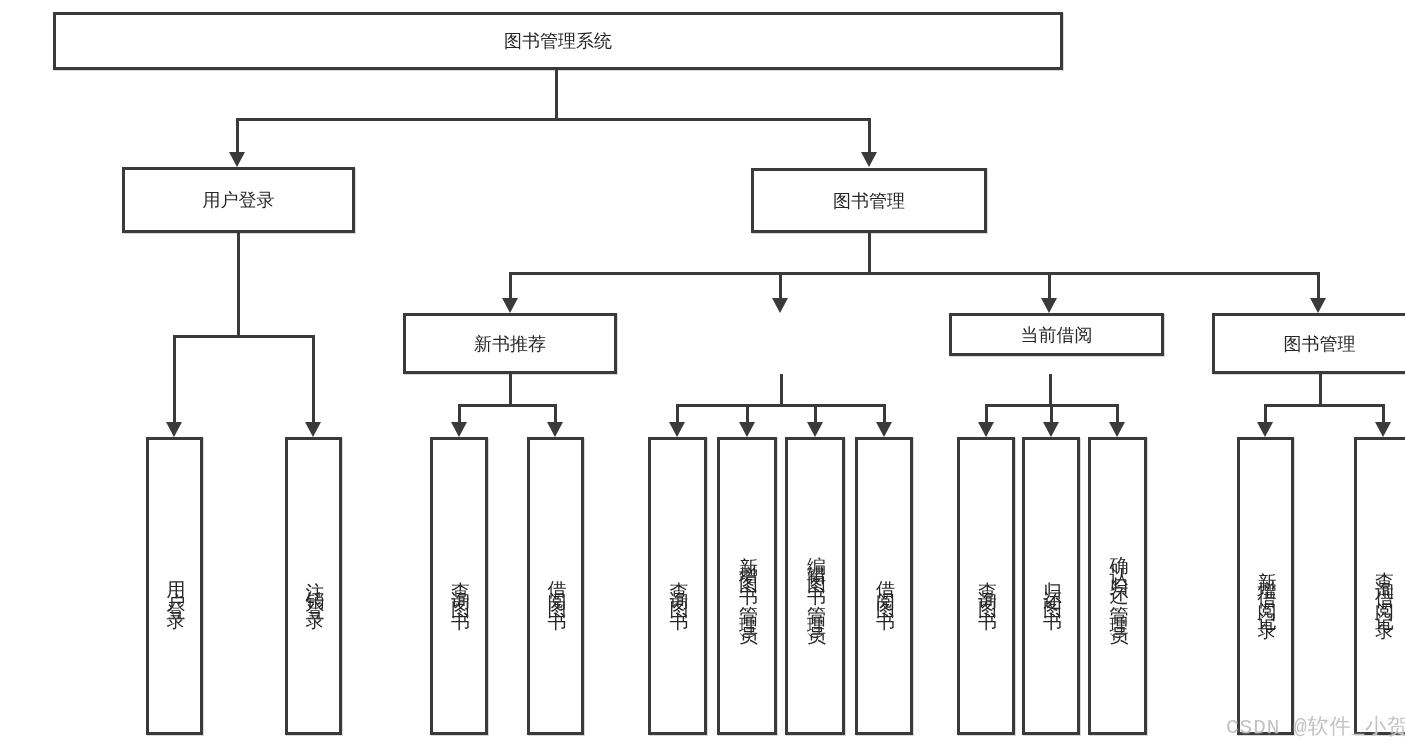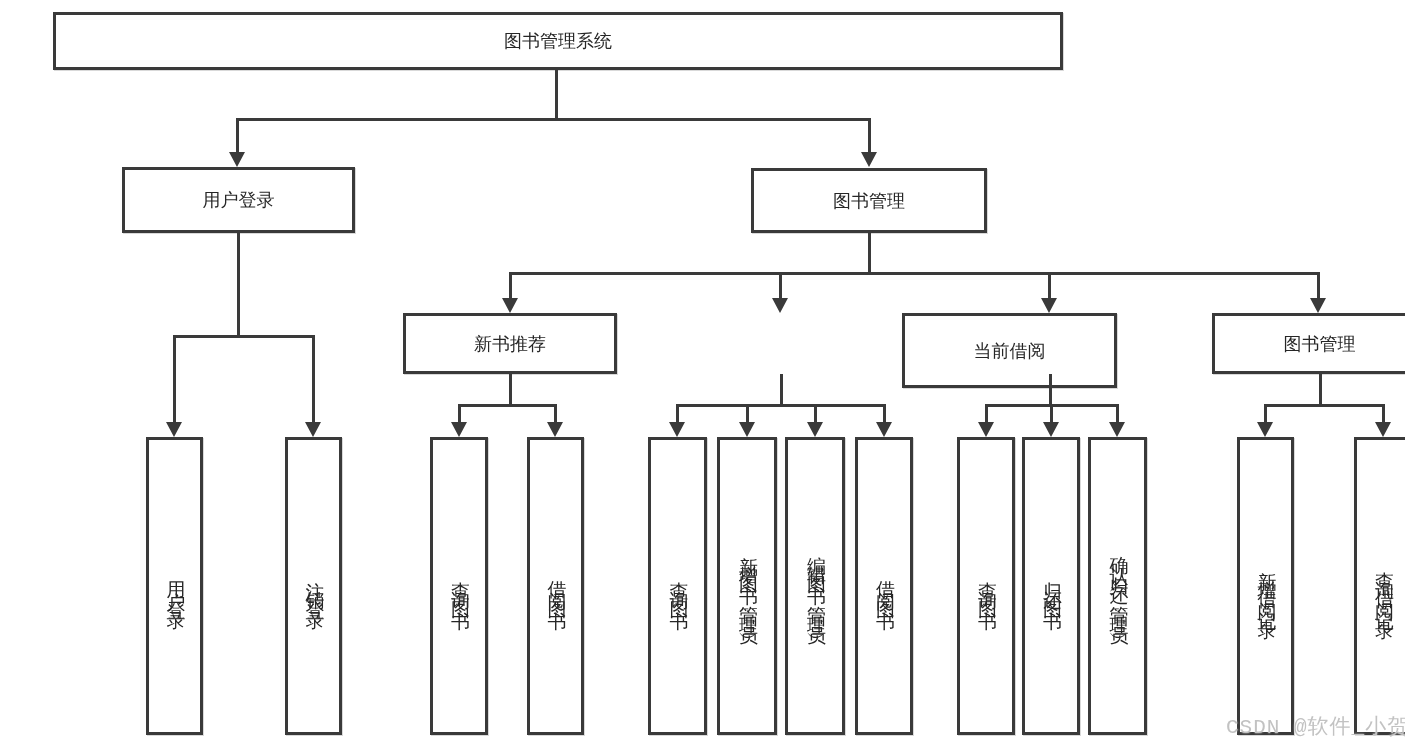--- a/index.html
+++ b/index.html
@@ -102,21 +102,21 @@
   <div class="vline" style="left:739px;top:272px;height:28px;"></div>
   <div class="arrow" style="left:732px;top:298px;"></div>
   <div class="vline" style="left:1008px;top:272px;height:28px;"></div>
   <div class="arrow" style="left:1001px;top:298px;"></div>
   <div class="vline" style="left:1277px;top:272px;height:28px;"></div>
   <div class="arrow" style="left:1270px;top:298px;"></div>
 
   <div class="box" style="left:363px;top:313px;width:214px;height:61px;">
     <span>新书推荐</span>
   </div>
-  <div class="box" style="left:862px;top:313px;width:215px;height:75px;">
+  <div class="box" style="left:909px;top:313px;width:215px;height:43px;">
     <span>当前借阅</span>
   </div>
   <div class="box" style="left:1172px;top:313px;width:215px;height:61px;">
     <span>图书管理</span>
   </div>
 
   <div class="vline" style="left:469px;top:374px;height:33px;"></div>
   <div class="hline" style="left:418px;top:404px;width:99px;"></div>
   <div class="vline" style="left:418px;top:404px;height:20px;"></div>
   <div class="arrow" style="left:411px;top:422px;"></div>

